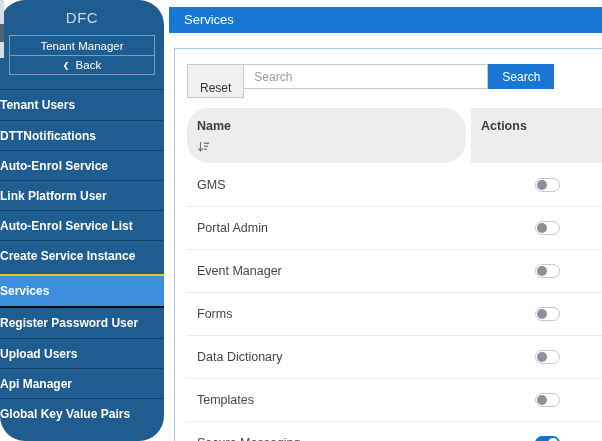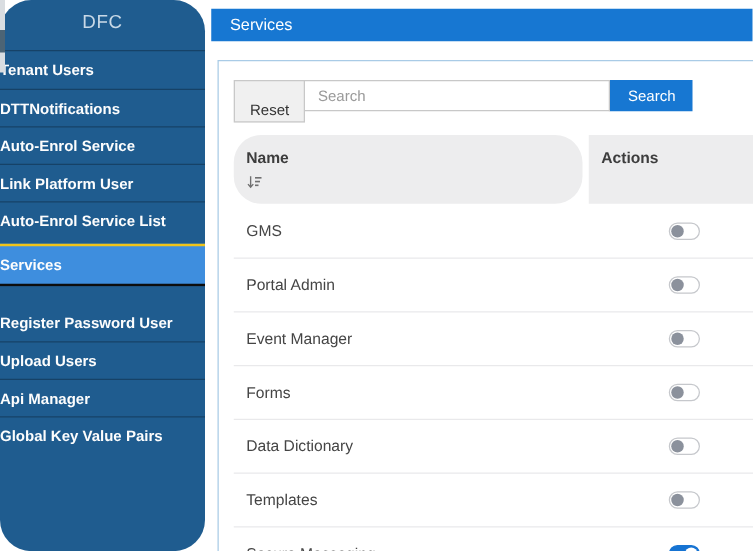--- a/index.html
+++ b/index.html
@@ -25,21 +25,21 @@
   .sb-btn{display:flex;align-items:center;justify-content:center;height:19px;
     font-size:11.5px;color:#fff;cursor:pointer;}
   .sb-btn + .sb-btn{border-top:1px solid #7e9dbc;}
   .sb-btn .chev{font-size:8px;margin-right:6px;position:relative;top:0px;}
   .nav{margin-top:14px;border-top:1px solid rgba(0,0,0,.28);}
   .nav-item{height:30px;display:flex;align-items:center;
     font-size:12px;font-weight:600;color:#fdfdfd;cursor:pointer;}
   .nav-item + .nav-item{border-top:1px solid rgba(0,0,0,.28);}
   .nav-item.active{background:var(--sidebar-active);height:34px;margin-top:4px;
     border-top:2px solid var(--active-top);border-bottom:2px solid var(--active-bottom);}
-  .nav-item.active + .nav-item{border-top:none;margin-top:14px;}
+  .nav-item.active + .nav-item{border-top:none;}
   
   .main{position:absolute;left:169px;top:0;width:433px;height:441px;background:#fff;}
   .appbar{margin-top:7px;height:26px;line-height:26px;background:var(--accent);
     color:#fff;font-size:13px;padding-left:15px;}
   .panel{margin:15px 0 0 5px;width:520px;height:420px;border:1px solid var(--panel-border);
     padding:15px 0 0 12px;background:#fff;}
   .search-row{display:flex;align-items:stretch;height:25px;}
   .reset-btn{background:#f0f0f0;border:1px solid #c8c8c8;font-size:12px;color:#333;
     padding:16px 12px;cursor:pointer;font-family:inherit;}
   .search-input{width:244px;border:1px solid #c8c8c8;border-left:none;padding:0 10px;
@@ -66,35 +66,47 @@
   .toggle.on .knob{left:auto;right:1px;background:#fff;}
 </style>
 </head>
 <body>
 
 <div class="sidebar">
   <div class="edge-scroll">
     <div class="thumb"></div>
   </div>
   <div class="sb-title">DFC</div>
+  <div class="sb-btn-group">
+    <div class="sb-btn">
+      <span>Tenant Manager</span>
+    </div>
+    <div class="sb-btn">
+      <span class="chev">❮</span>
+      <span>Back</span>
+    </div>
+  </div>
   <div class="nav" id="nav">
       <div class="nav-item">
         <span>Tenant Users</span>
       </div>
       <div class="nav-item">
         <span>DTTNotifications</span>
       </div>
       <div class="nav-item">
         <span>Auto-Enrol Service</span>
       </div>
       <div class="nav-item">
         <span>Link Platform User</span>
       </div>
       <div class="nav-item">
         <span>Auto-Enrol Service List</span>
+      </div>
+      <div class="nav-item">
+        <span>Create Service Instance</span>
       </div>
       <div class="nav-item active">
         <span>Services</span>
       </div>
       <div class="nav-item">
         <span>Register Password User</span>
       </div>
       <div class="nav-item">
         <span>Upload Users</span>
       </div>

